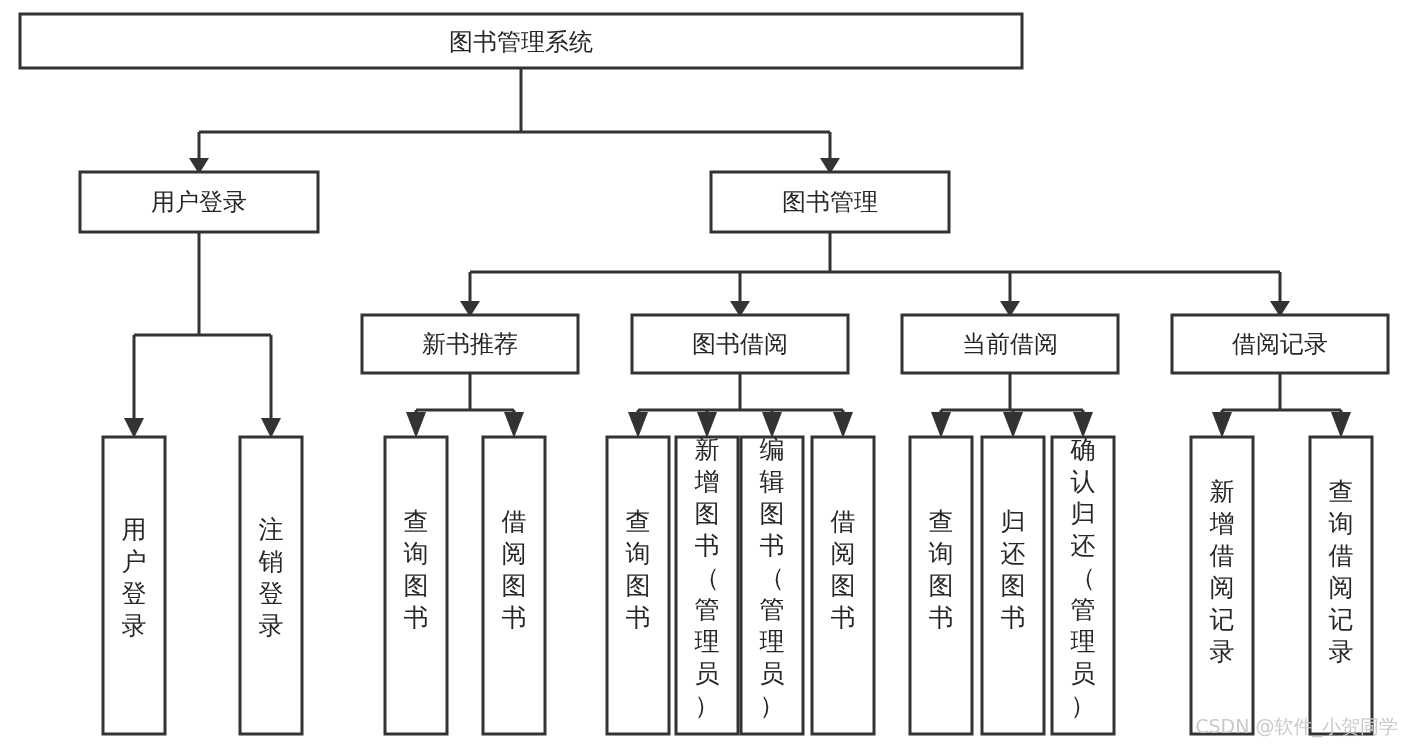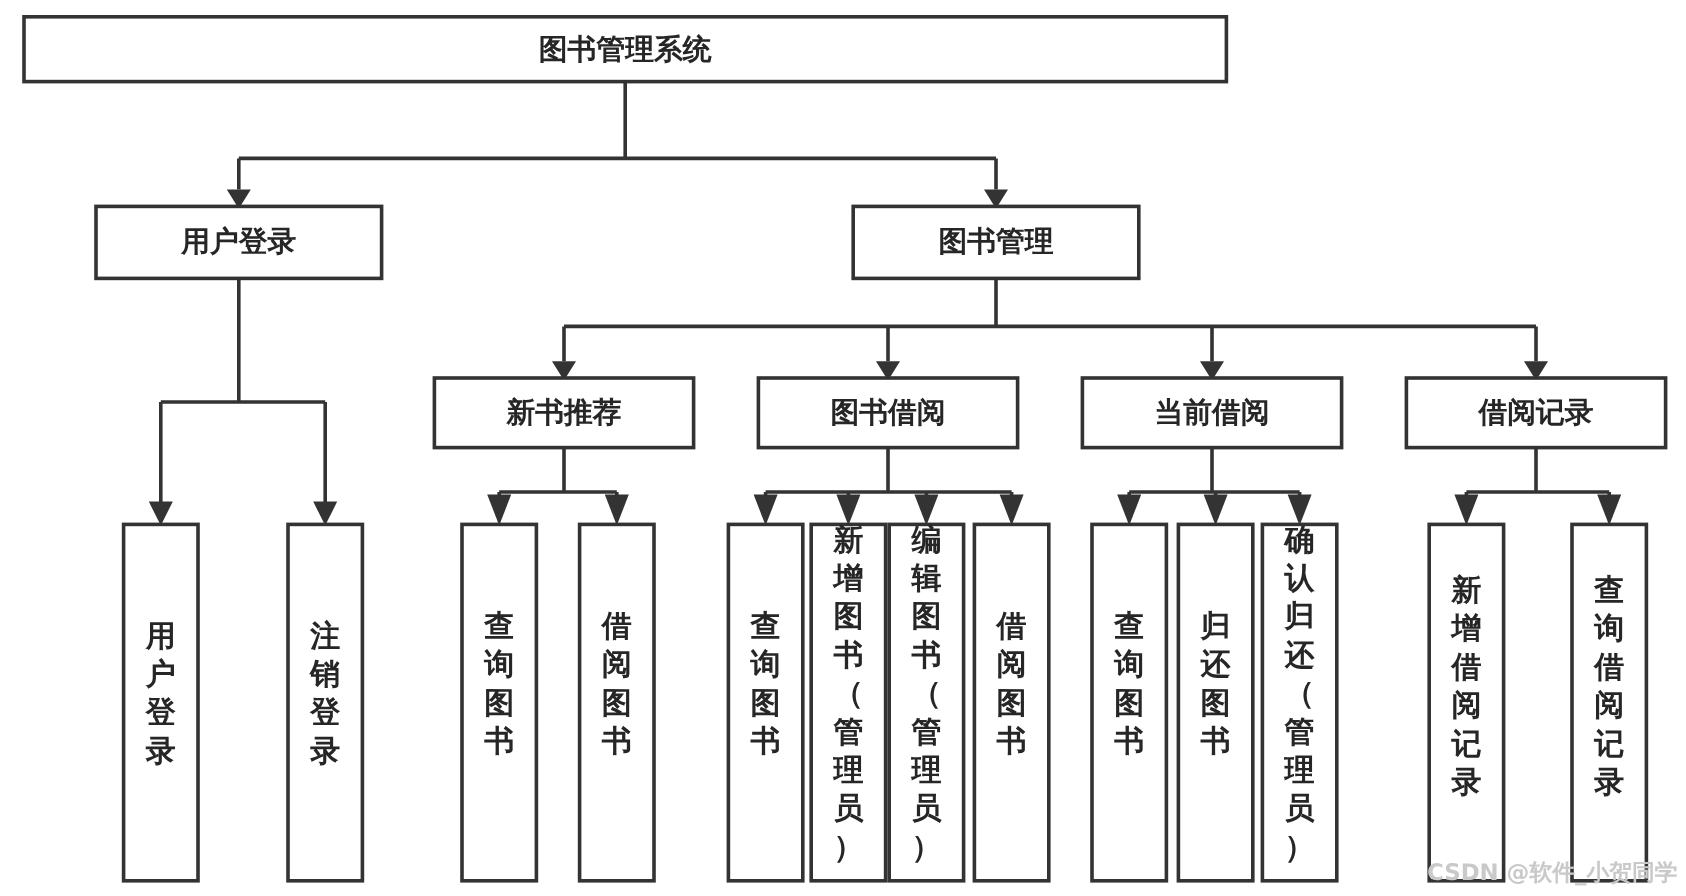--- a/index.html
+++ b/index.html
@@ -12,21 +12,20 @@
     font-family: "DejaVu Sans", "Liberation Sans", sans-serif;
     width: 1405px;
     height: 747px;
     overflow: hidden;
   }
   #diagram-root {
     position: relative;
     width: 1405px;
     height: 653px;
     background: #ffffff;
-    font-weight: bold;
   }
   svg.diagram-canvas {
     display: block;
     width: 1405px;
     height: 747px;
   }
   .node-box {
     fill: #ffffff;
     stroke: #333333;
     stroke-width: 3;

